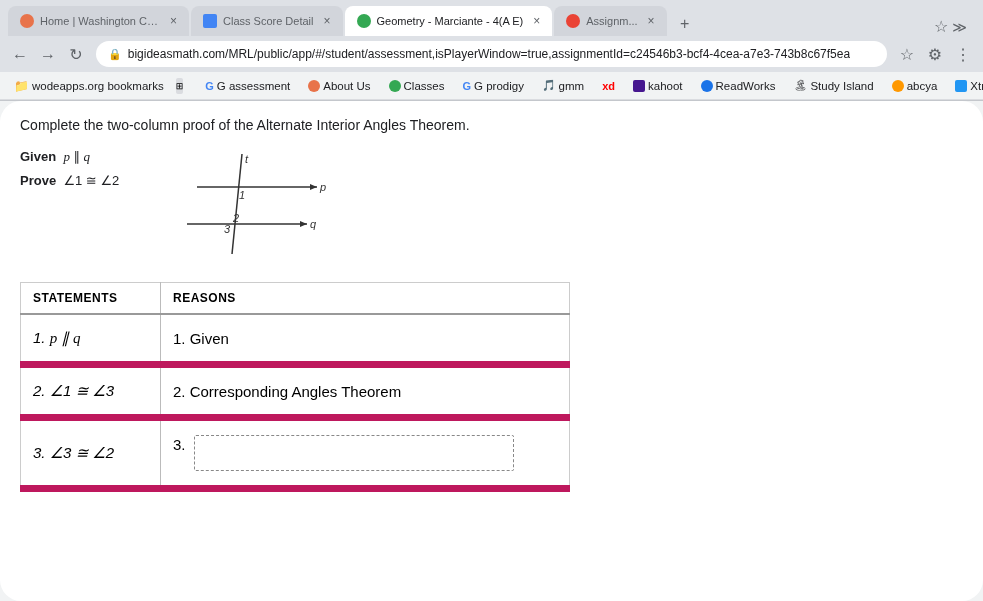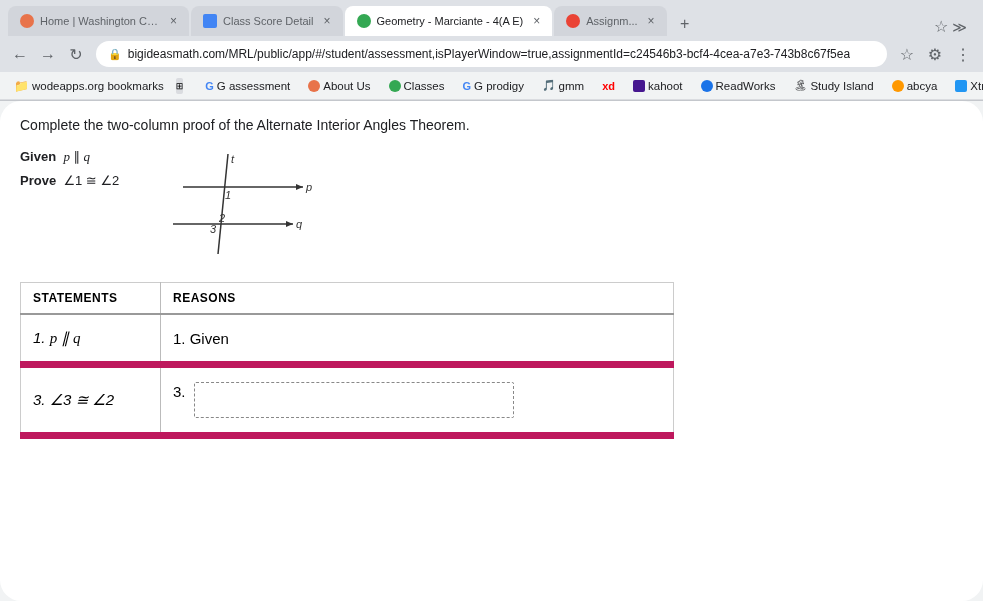--- a/index.html
+++ b/index.html
@@ -152,21 +152,21 @@
 
     .problem-title {
       font-size: 14px;
       color: #202124;
       margin-bottom: 16px;
       font-weight: normal;
     }
 
     .given-prove-section {
       display: flex;
-      gap: 24px;
+      gap: 38px;
       margin-bottom: 20px;
       align-items: flex-start;
     }
 
     .given-prove-text {
       font-size: 13px;
       color: #202124;
     }
 
     .given-prove-text .label {
@@ -178,21 +178,21 @@
       margin-bottom: 8px;
     }
 
     
     .diagram {
       margin-left: 10px;
     }
 
     
     .proof-table {
-      width: 654px;
+      width: 550px;
       border: 1px solid #ccc;
       border-collapse: collapse;
       margin-top: 8px;
     }
 
     .proof-table th {
       text-align: left;
       padding: 8px 12px;
       font-size: 12px;
       font-weight: bold;
@@ -395,20 +395,28 @@
 
       <tr>
         <td>
           <span>1. <span class="math">p</span> ∥ <span class="math">q</span></span>
         </td>
         <td>
           <span>1. Given</span>
         </td>
       </tr>
 
+      <tr>
+        <td>
+          <span>2. ∠1 ≅ ∠3</span>
+        </td>
+        <td>
+          <span>2. Corresponding Angles Theorem</span>
+        </td>
+      </tr>
 
       <tr>
         <td>
           <span>3. ∠3 ≅ ∠2</span>
         </td>
         <td>
           <span>3.&nbsp;</span>
           <span class="input-box">&nbsp;</span>
         </td>
       </tr>

